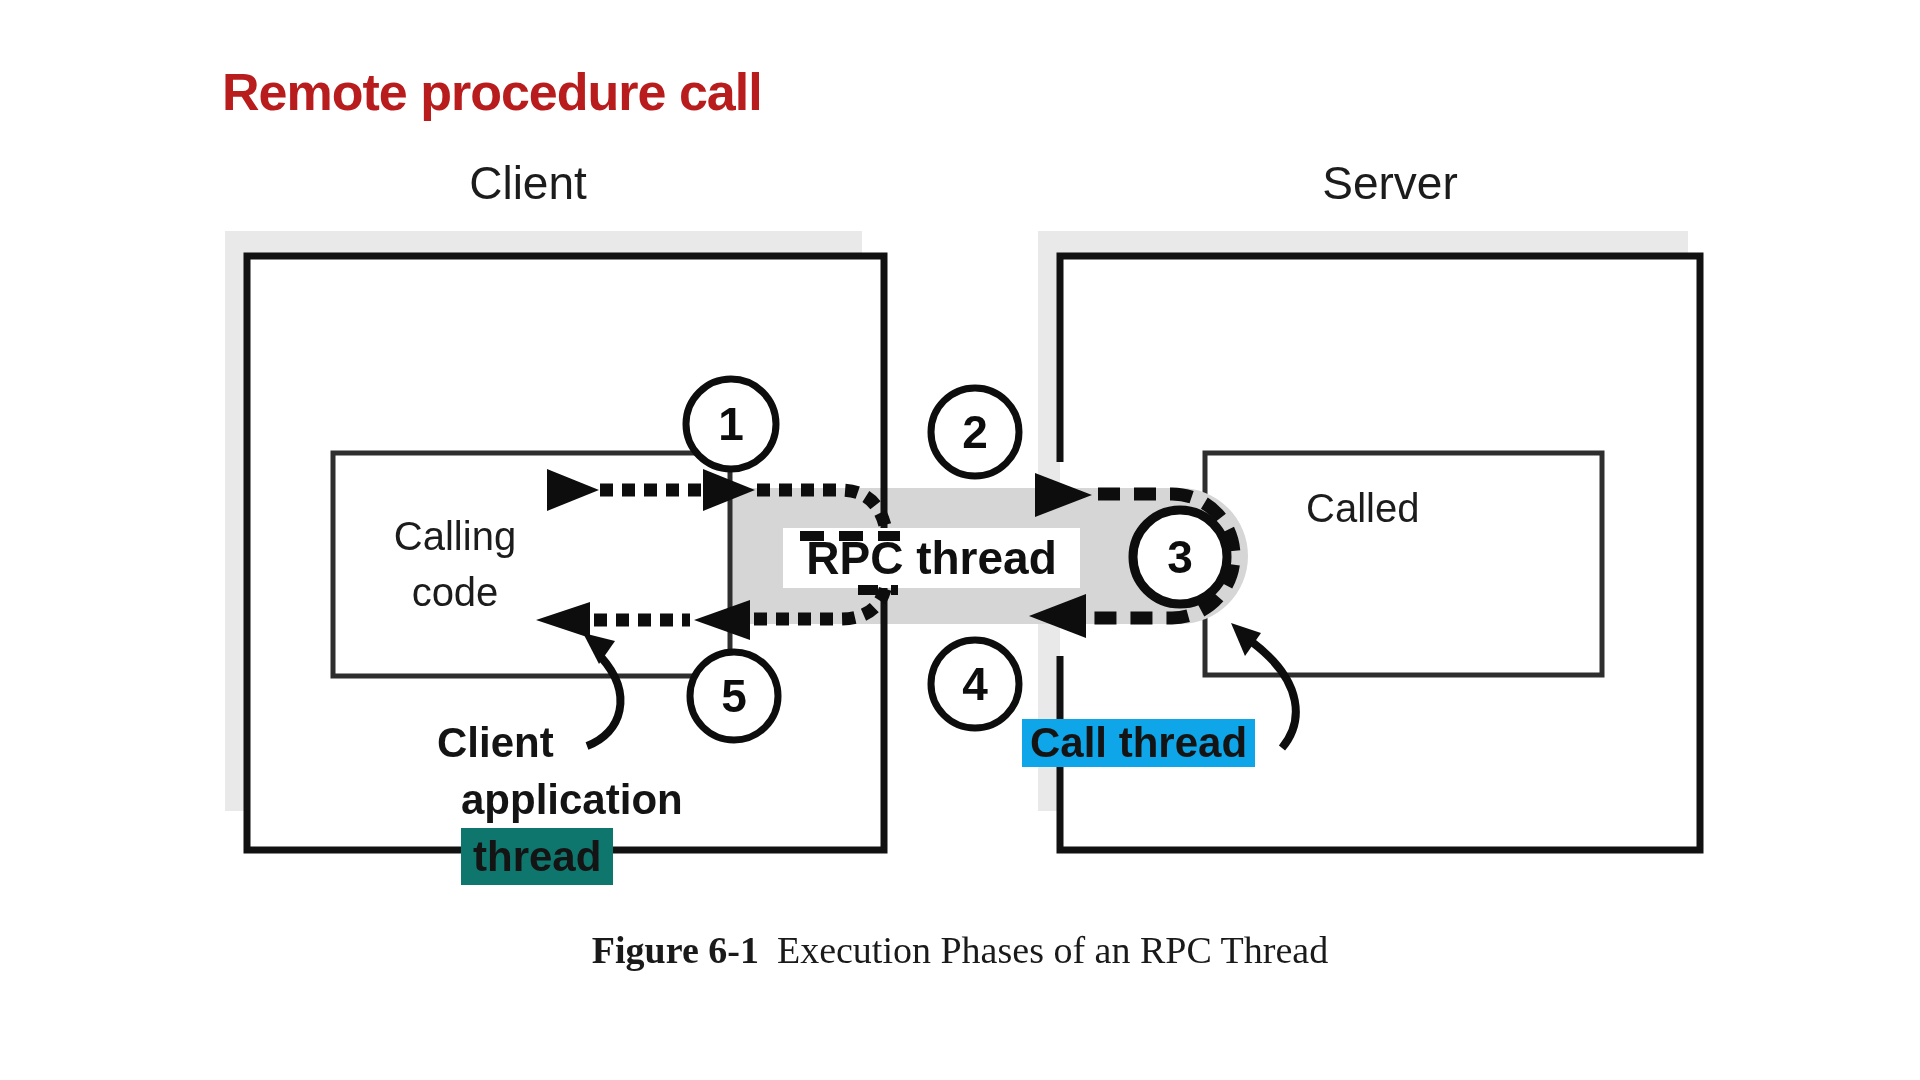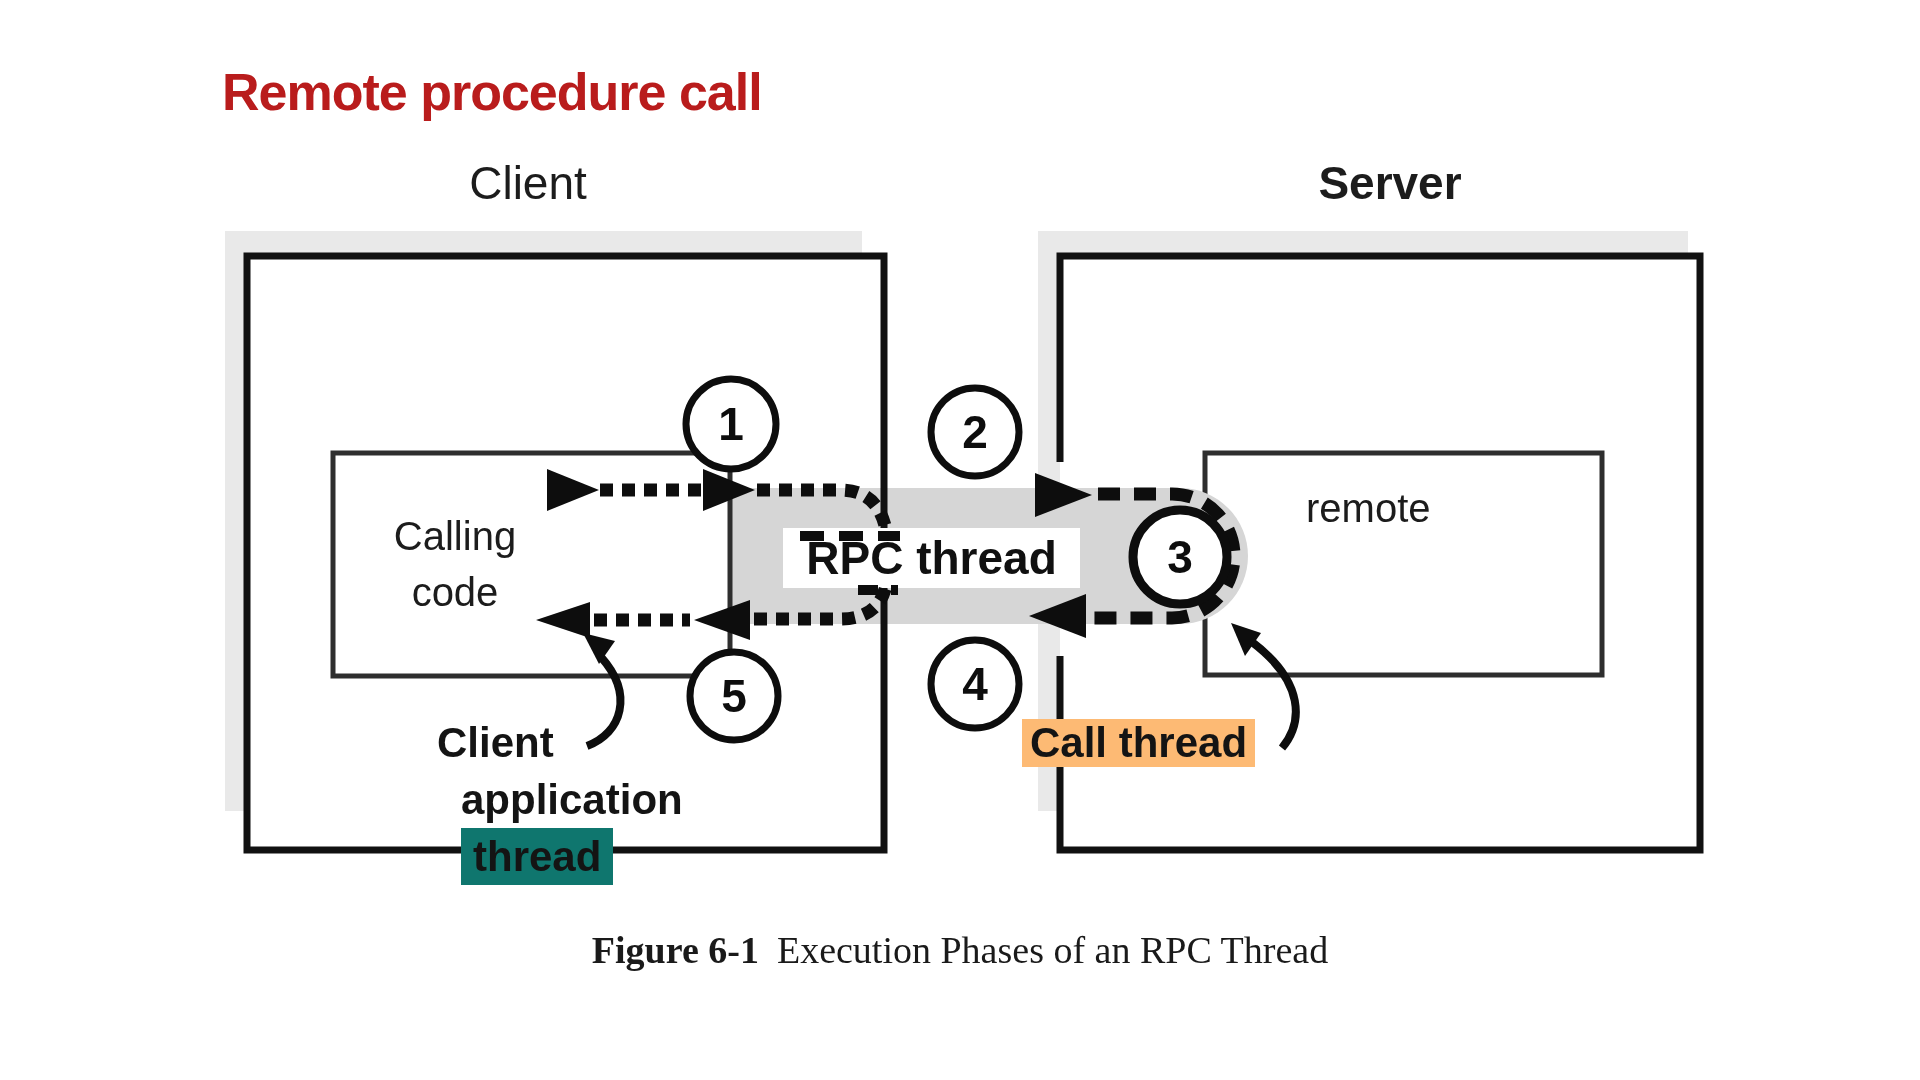--- a/index.html
+++ b/index.html
@@ -4,41 +4,41 @@
 <style>
   html,body{margin:0;padding:0;background:#ffffff;}
   .stage{position:relative;width:1920px;height:1080px;background:#ffffff;overflow:hidden;
          font-family:"Liberation Sans",sans-serif;color:#161616;}
   .stage svg{position:absolute;left:0;top:0;z-index:1;}
   .txt{position:absolute;z-index:2;white-space:nowrap;}
 
   .title{left:222px;top:62px;font-size:52px;font-weight:bold;letter-spacing:-1px;color:#b91c1c;}
   .hdr{top:156px;width:270px;text-align:center;font-size:46px;color:#1c1c1c;}
   .hdr-client{left:393px;}
-  .hdr-server{left:1255px;font-weight:bold;}
+  .hdr-server{left:1255px;}
 
   .calling{left:340px;top:508px;width:230px;text-align:center;font-size:40px;line-height:56px;color:#1c1c1c;}
   .called{left:1306px;top:480px;font-size:40px;line-height:57px;color:#1c1c1c;}
 
   .rpc-label{left:783px;top:528px;width:297px;height:44px;line-height:60px;text-align:center;
              font-size:46px;font-weight:bold;color:#101010;}
 
   .marker{width:90px;text-align:center;line-height:90px;font-size:46px;font-weight:bold;color:#0d0d0d;}
   .m1{left:686px;top:379px;}
   .m2{left:930px;top:387px;}
   .m3{left:1135px;top:512px;}
   .m4{left:930px;top:639px;}
   .m5{left:689px;top:651px;}
 
   .cat{left:437px;top:714px;font-size:42px;font-weight:bold;line-height:57px;color:#141414;}
   .cat .ind{margin-left:24px;}
   .thread-chip{display:inline-block;background:#0f766e;padding:0 12px;}
 
   .call-thread{left:1022px;top:719px;font-size:42px;font-weight:bold;color:#141414;
-               background:#fdba74;padding:0 8px;}
+               background:#0ea5e9;padding:0 8px;}
 
   .caption{left:500px;top:928px;width:920px;text-align:center;
            font-family:"Liberation Serif",serif;font-size:38px;color:#1a1a1a;}
   .caption .fig{font-weight:bold;margin-right:18px;}
 </style>
 </head>
 <body>
 
 <div class="stage">
 
@@ -95,21 +95,21 @@
 
   <div class="txt hdr hdr-client">Client</div>
   <div class="txt hdr hdr-server">Server</div>
 
   <div class="txt calling">
     <div>Calling</div>
     <div>code</div>
   </div>
 
   <div class="txt called">
-    <div>remote</div>
+    <div>Called</div>
   </div>
 
   <div class="txt rpc-label">RPC thread</div>
 
   <div class="txt marker m1">1</div>
   <div class="txt marker m2">2</div>
   <div class="txt marker m3">3</div>
   <div class="txt marker m4">4</div>
   <div class="txt marker m5">5</div>
 

